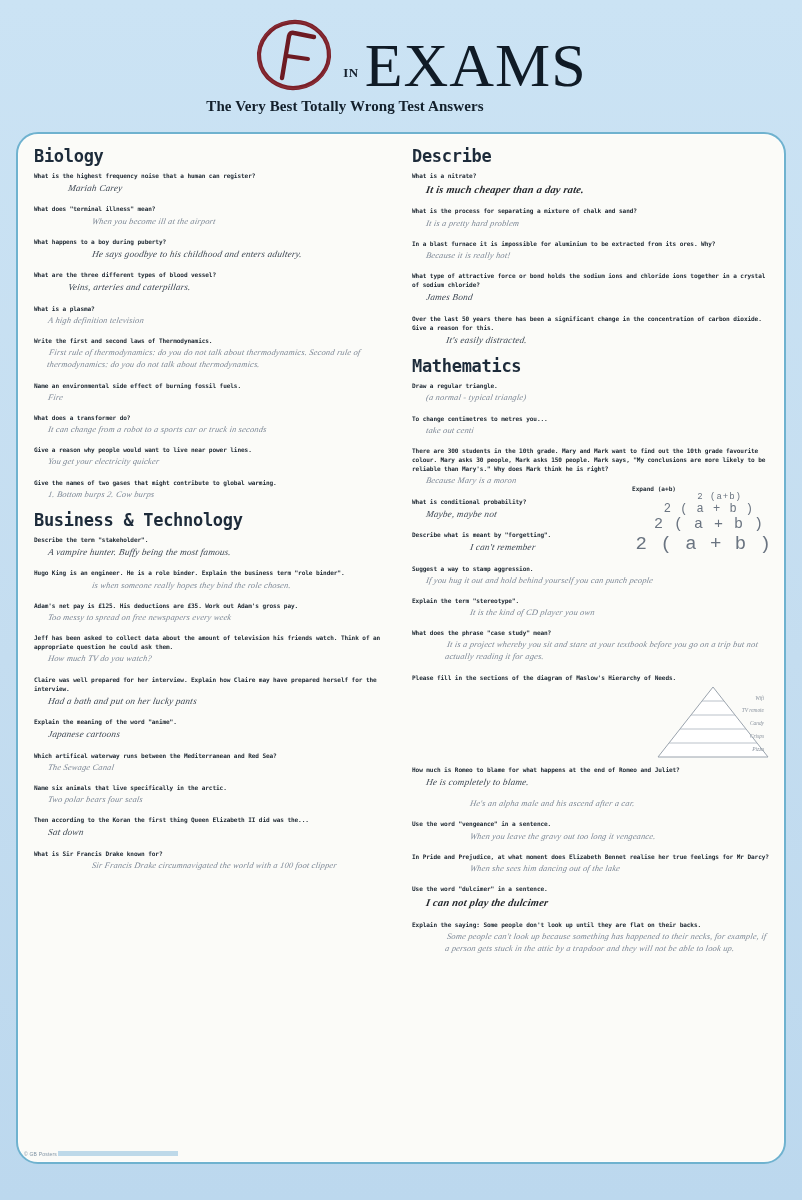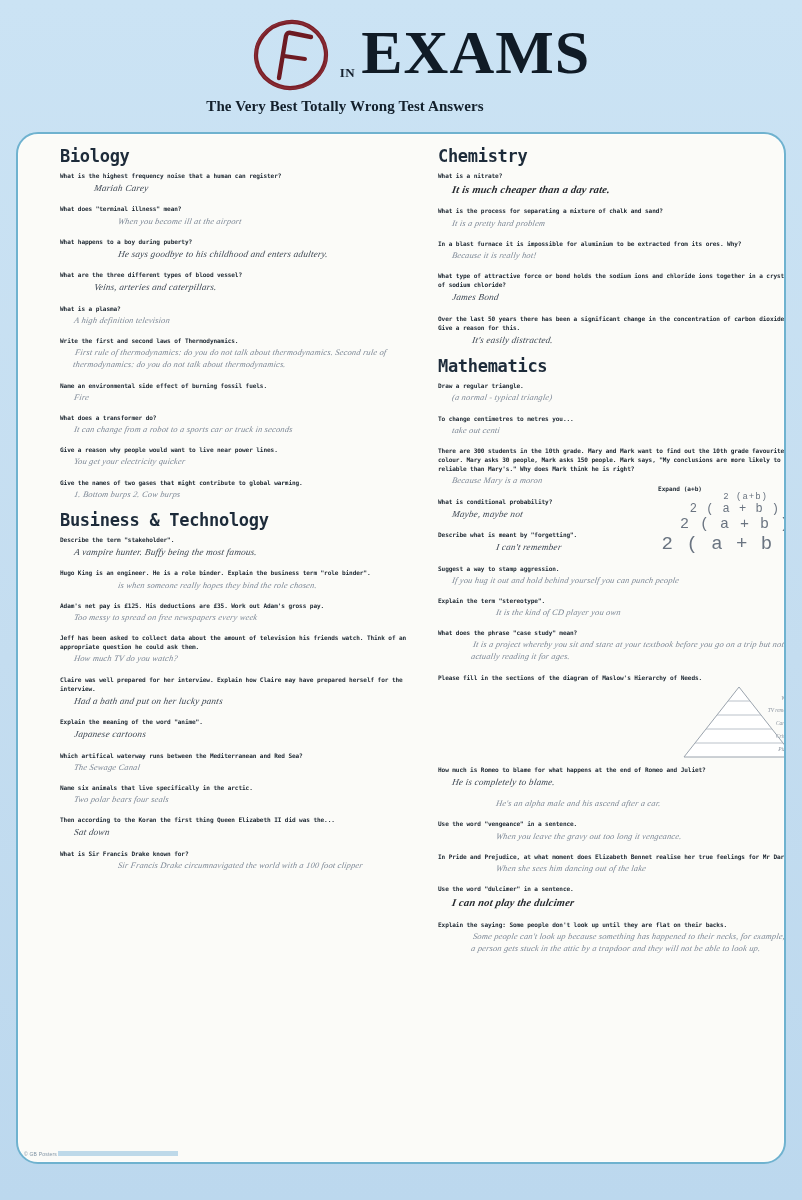--- a/index.html
+++ b/index.html
@@ -44,27 +44,27 @@
     font-weight: bold;
     font-size: 19px;
     letter-spacing: 0.5px;
     color: #16212e;
     align-self: flex-end;
     margin-bottom: 14px;
     font-variant: small-caps;
   }
   #exams-word {
     font-family: "Liberation Serif", serif;
-    font-weight: bold;
+    font-weight: normal;
     font-size: 62px;
     letter-spacing: 1px;
     color: #101b26;
     line-height: 0.95;
     align-self: flex-end;
-    margin-bottom: 14px;
+    margin-bottom: 1px;
   }
   #subtitle {
     position: absolute;
     left: 0; right: 0;
     top: 98px;
     text-align: center;
     padding-right: 112px;
     font-family: "Liberation Serif", serif;
     font-weight: bold;
     font-size: 15px;
@@ -81,21 +81,20 @@
     border: 2px solid #6fb2cf;
     border-radius: 22px;
     box-shadow: 0 0 0 1px rgba(255,255,255,.5) inset;
     padding: 12px 16px 10px 16px;
     overflow: hidden;
   }
   #columns {
     display: flex;
     gap: 18px;
     height: 100%;
-    margin-left: 26px;
   }
   .col { width: 360px; flex: 0 0 360px; }
 
   .section { margin-bottom: 6px; }
   .section-title {
     font-family: "DejaVu Sans Mono", monospace;
     font-weight: bold;
     font-size: 17px;
     color: #1d2b3a;
     letter-spacing: -0.3px;
@@ -296,21 +295,21 @@
               </div>
               <div class="qa">
                 <div class="q">What is Sir Francis Drake known for?</div>
                 <div class="a ink-pale indent-l">Sir Francis Drake circumnavigated the world with a 100 foot clipper</div>
               </div>
             </div>
           </div>
         </div>
       <div class="col" id="col-right">
           <div class="section">
-            <div class="section-title">Chemistry</div>
+            <div class="section-title">Describe</div>
             <div>
               <div class="qa">
                 <div class="q">What is a nitrate?</div>
                 <div class="a ink-dark indent-s">It is much cheaper than a day rate.</div>
               </div>
               <div class="qa">
                 <div class="q">What is the process for separating a mixture of chalk and sand?</div>
                 <div class="a ink-pale indent-s">It is a pretty hard problem</div>
               </div>
               <div class="qa">

